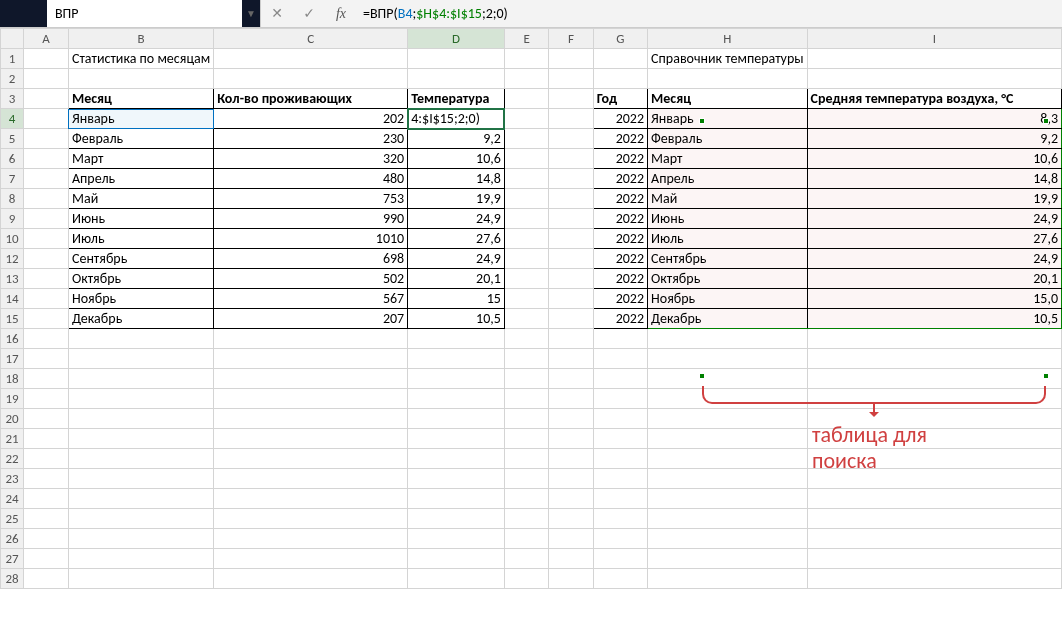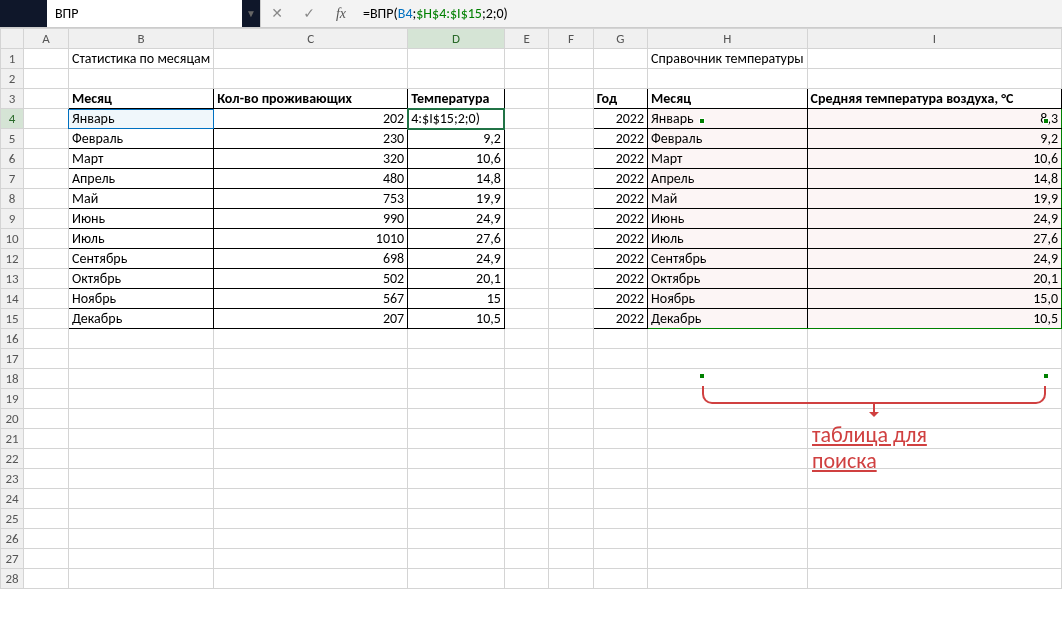--- a/index.html
+++ b/index.html
@@ -1032,21 +1032,21 @@
             <div class="cell"></div>
           </td>
         </tr>
       </tbody>
 </table>
 
 <div class="annotation" style="left:702px; top:358px; width:344px;">
   <div class="bracket"></div>
   <div class="bracket-tail"></div>
 </div>
-<div class="annotation ann-text" style="left:812px; top:394px; width:180px; text-align:left;text-decoration:underline;">
+<div class="annotation ann-text" style="left:812px; top:394px; width:180px; text-align:left;">
   <span>таблица для</span><br>
   <span>поиска</span>
 </div>
 
 <div class="handle" style="left:699px; top:90px;"></div>
 <div class="handle" style="left:1043px; top:90px;"></div>
 <div class="handle" style="left:699px; top:345px;"></div>
 <div class="handle" style="left:1043px; top:345px;"></div>
 
 </div>

